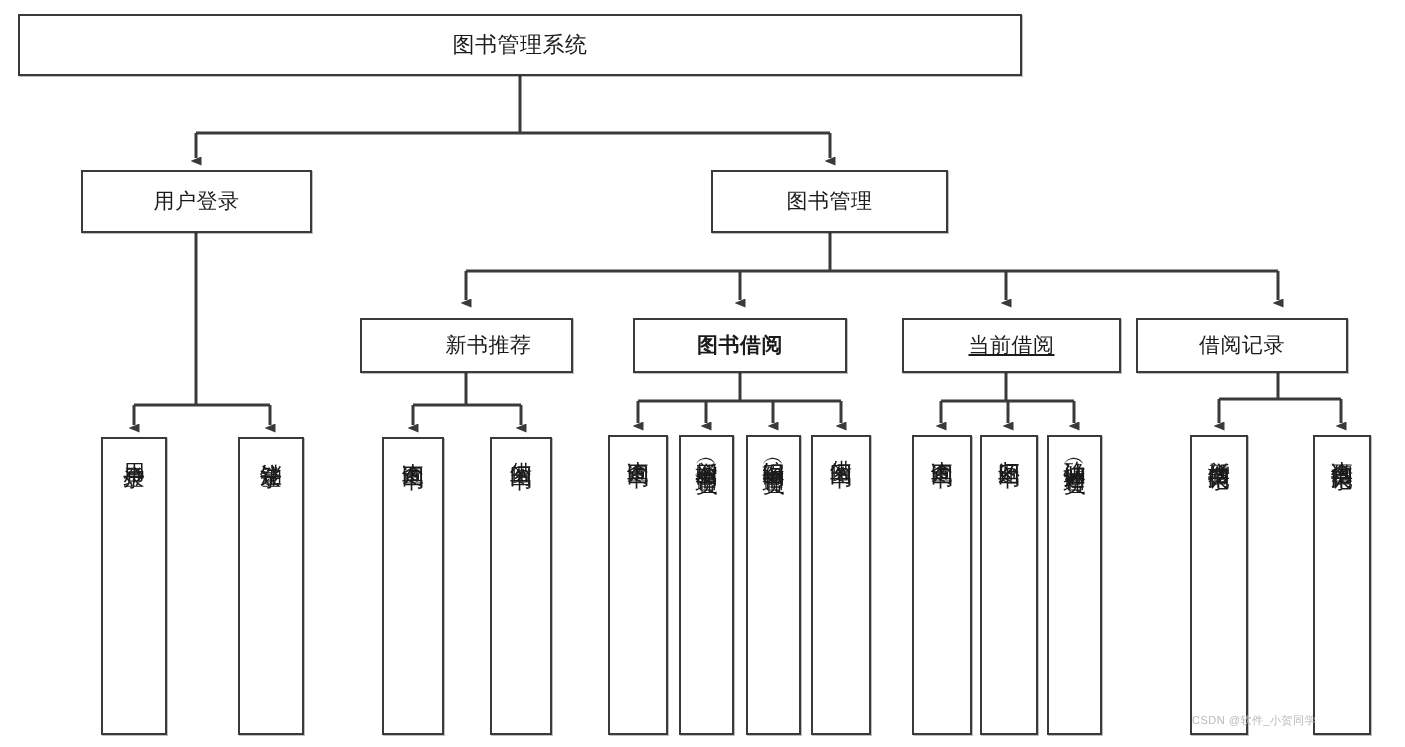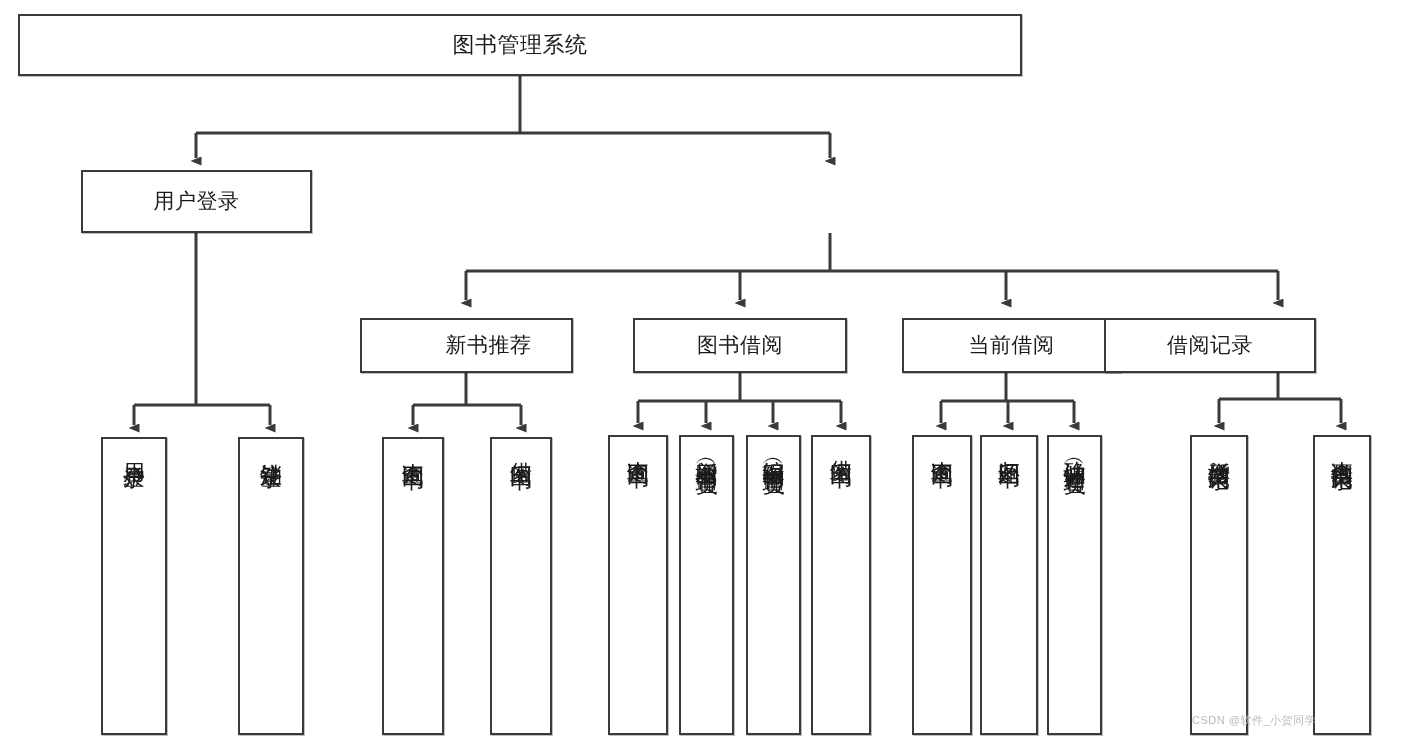--- a/index.html
+++ b/index.html
@@ -134,34 +134,37 @@
   </svg>
 
   <div class="node horiz root" style="left:18px; top:14px; width:1004px; height:62px;">
     <span class="label">图书管理系统</span>
   </div>
 
   <div class="node horiz" style="left:81px; top:170px; width:231px; height:63px;">
     <span class="label">用户登录</span>
   </div>
 
+  <div class="node horiz" style="left:711px; top:170px; width:237px; height:63px;">
+    <span class="label">图书管理</span>
+  </div>
 
   <div class="node horiz" style="left:360px; top:318px; width:213px; height:55px;padding-left:44px;">
     <span class="label">新书推荐</span>
   </div>
 
-  <div class="node horiz" style="left:633px; top:318px; width:214px; height:55px;">
+  <div class="node horiz" style="left:633px; top:318px; width:214px; height:55px;font-weight:bold;">
     <span class="label">图书借阅</span>
   </div>
 
-  <div class="node horiz" style="left:902px; top:318px; width:219px; height:55px;">
+  <div class="node horiz" style="left:902px; top:318px; width:219px; height:55px;text-decoration:underline;">
     <span class="label">当前借阅</span>
   </div>
 
-  <div class="node horiz" style="left:1104px; top:318px; width:212px; height:55px;">
+  <div class="node horiz" style="left:1136px; top:318px; width:212px; height:55px;">
     <span class="label">借阅记录</span>
   </div>
 
   <div class="node vert" style="left:101px; top:437px; width:66px; height:298px;">
     <span class="label">用户登录</span>
   </div>
 
   <div class="node vert" style="left:238px; top:437px; width:66px; height:298px;">
     <span class="label">注销登录</span>
   </div>

